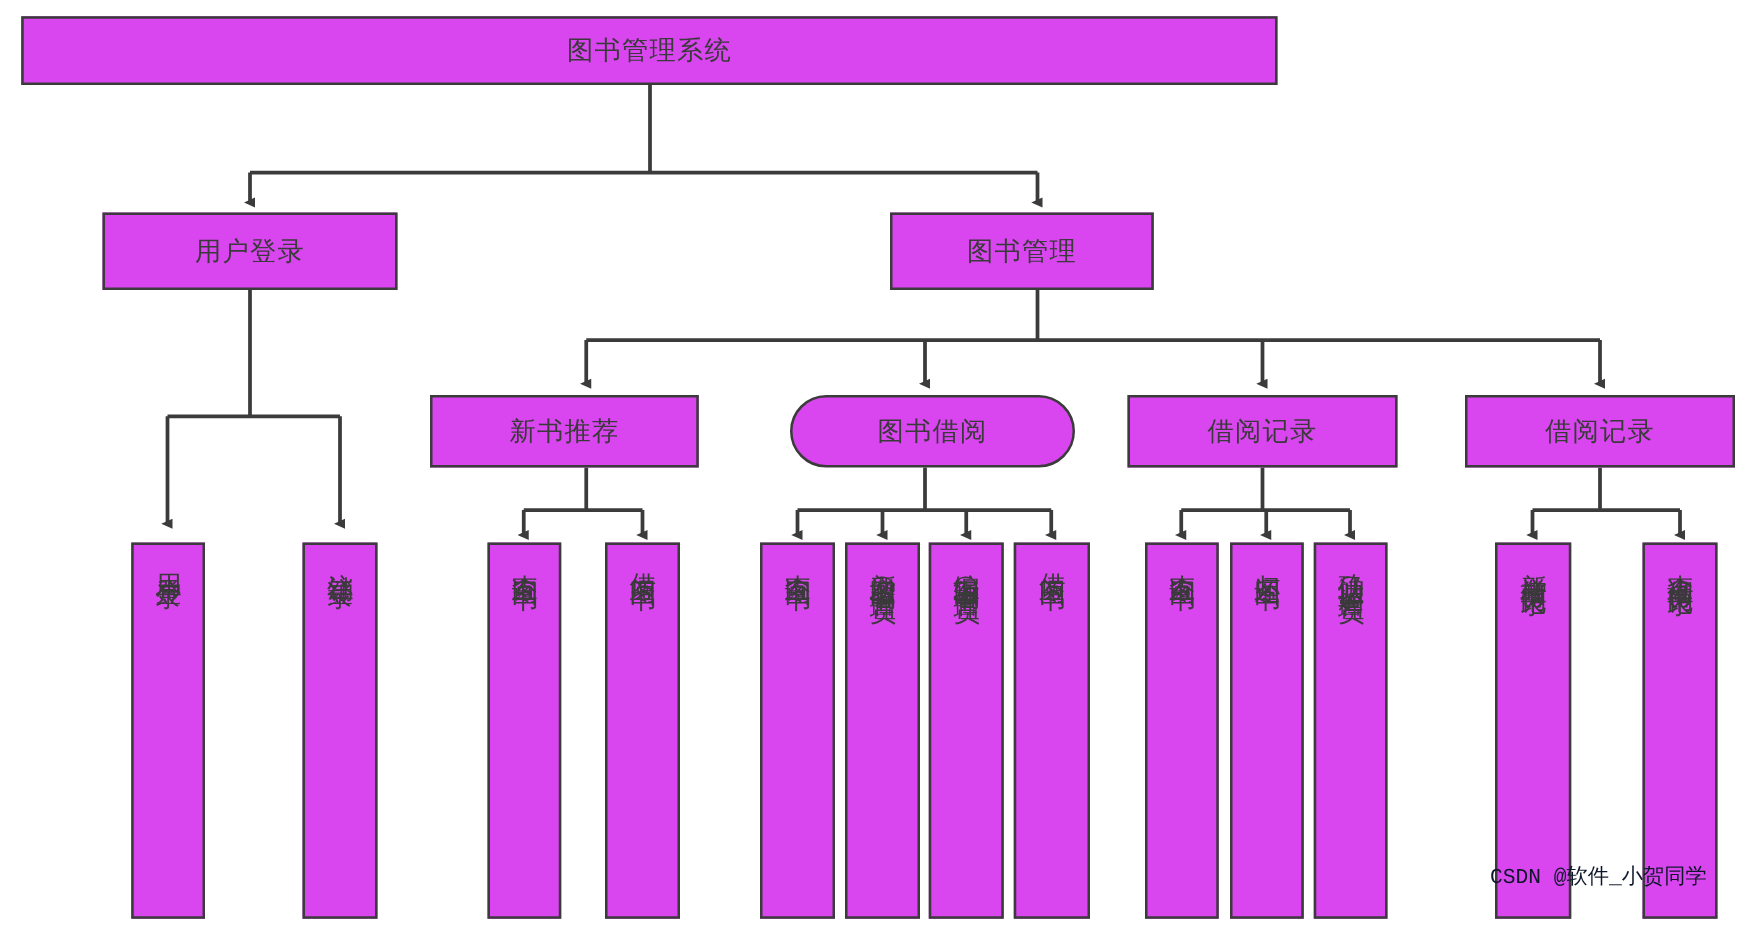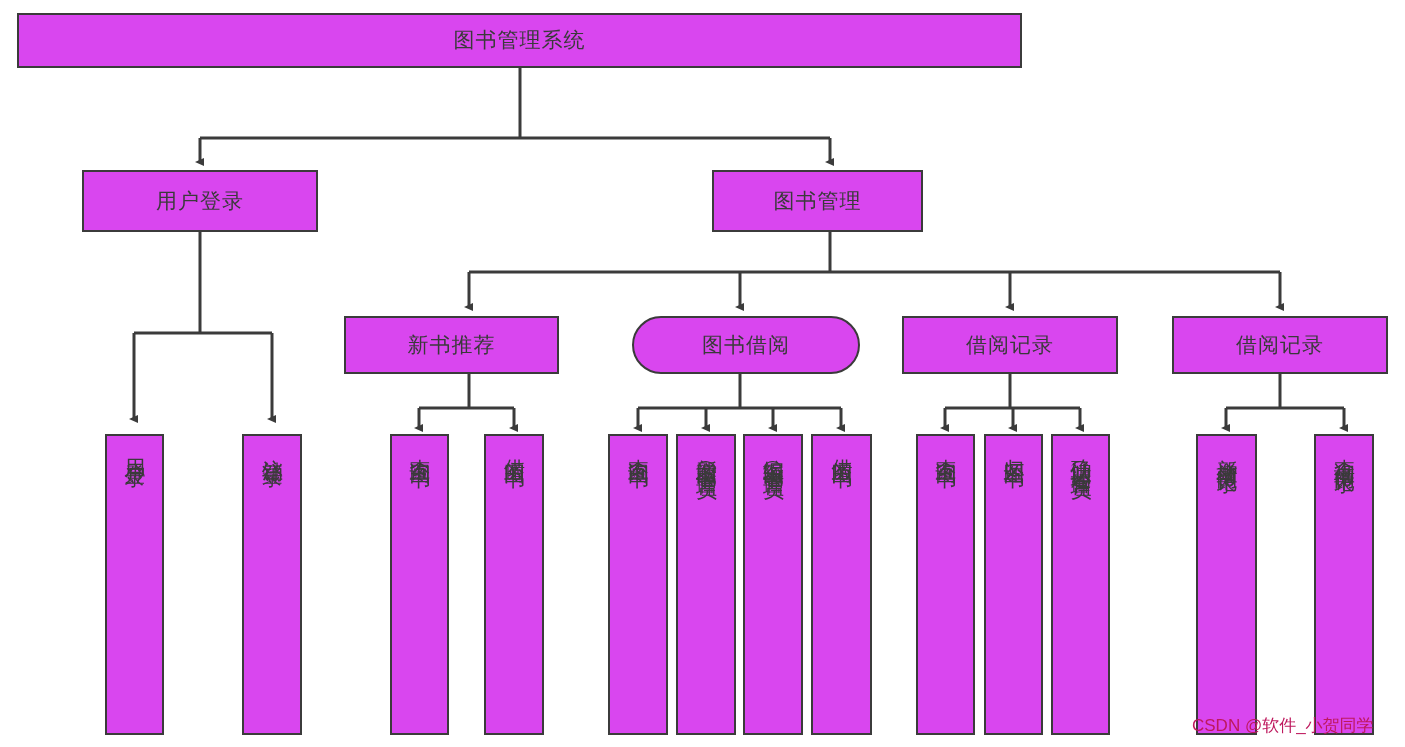--- a/index.html
+++ b/index.html
@@ -54,26 +54,26 @@
     writing-mode: vertical-rl;
     text-orientation: upright;
     font-size: 21px;
     line-height: 1.18;
     letter-spacing: 3px;
     white-space: nowrap;
   }
   .watermark {
     position: absolute;
     left: 1192px;
-    top: 714px;
+    top: 689px;
     font-size: 17px;
-    color: #be185d;
+    color: #0f172a;
     z-index: 3;
     white-space: nowrap;
-    font-family: Liberation Sans, sans-serif;
+    font-family: Liberation Mono, monospace;
   }
 </style>
 </head>
 <body>
 
 <div id="diagram-root">
 
   <svg class="edges" viewBox="0 0 1405 747">
     <defs>
       <marker id="arrow" markerWidth="10" markerHeight="10" refX="5" refY="5" orient="auto" markerUnits="userSpaceOnUse">

